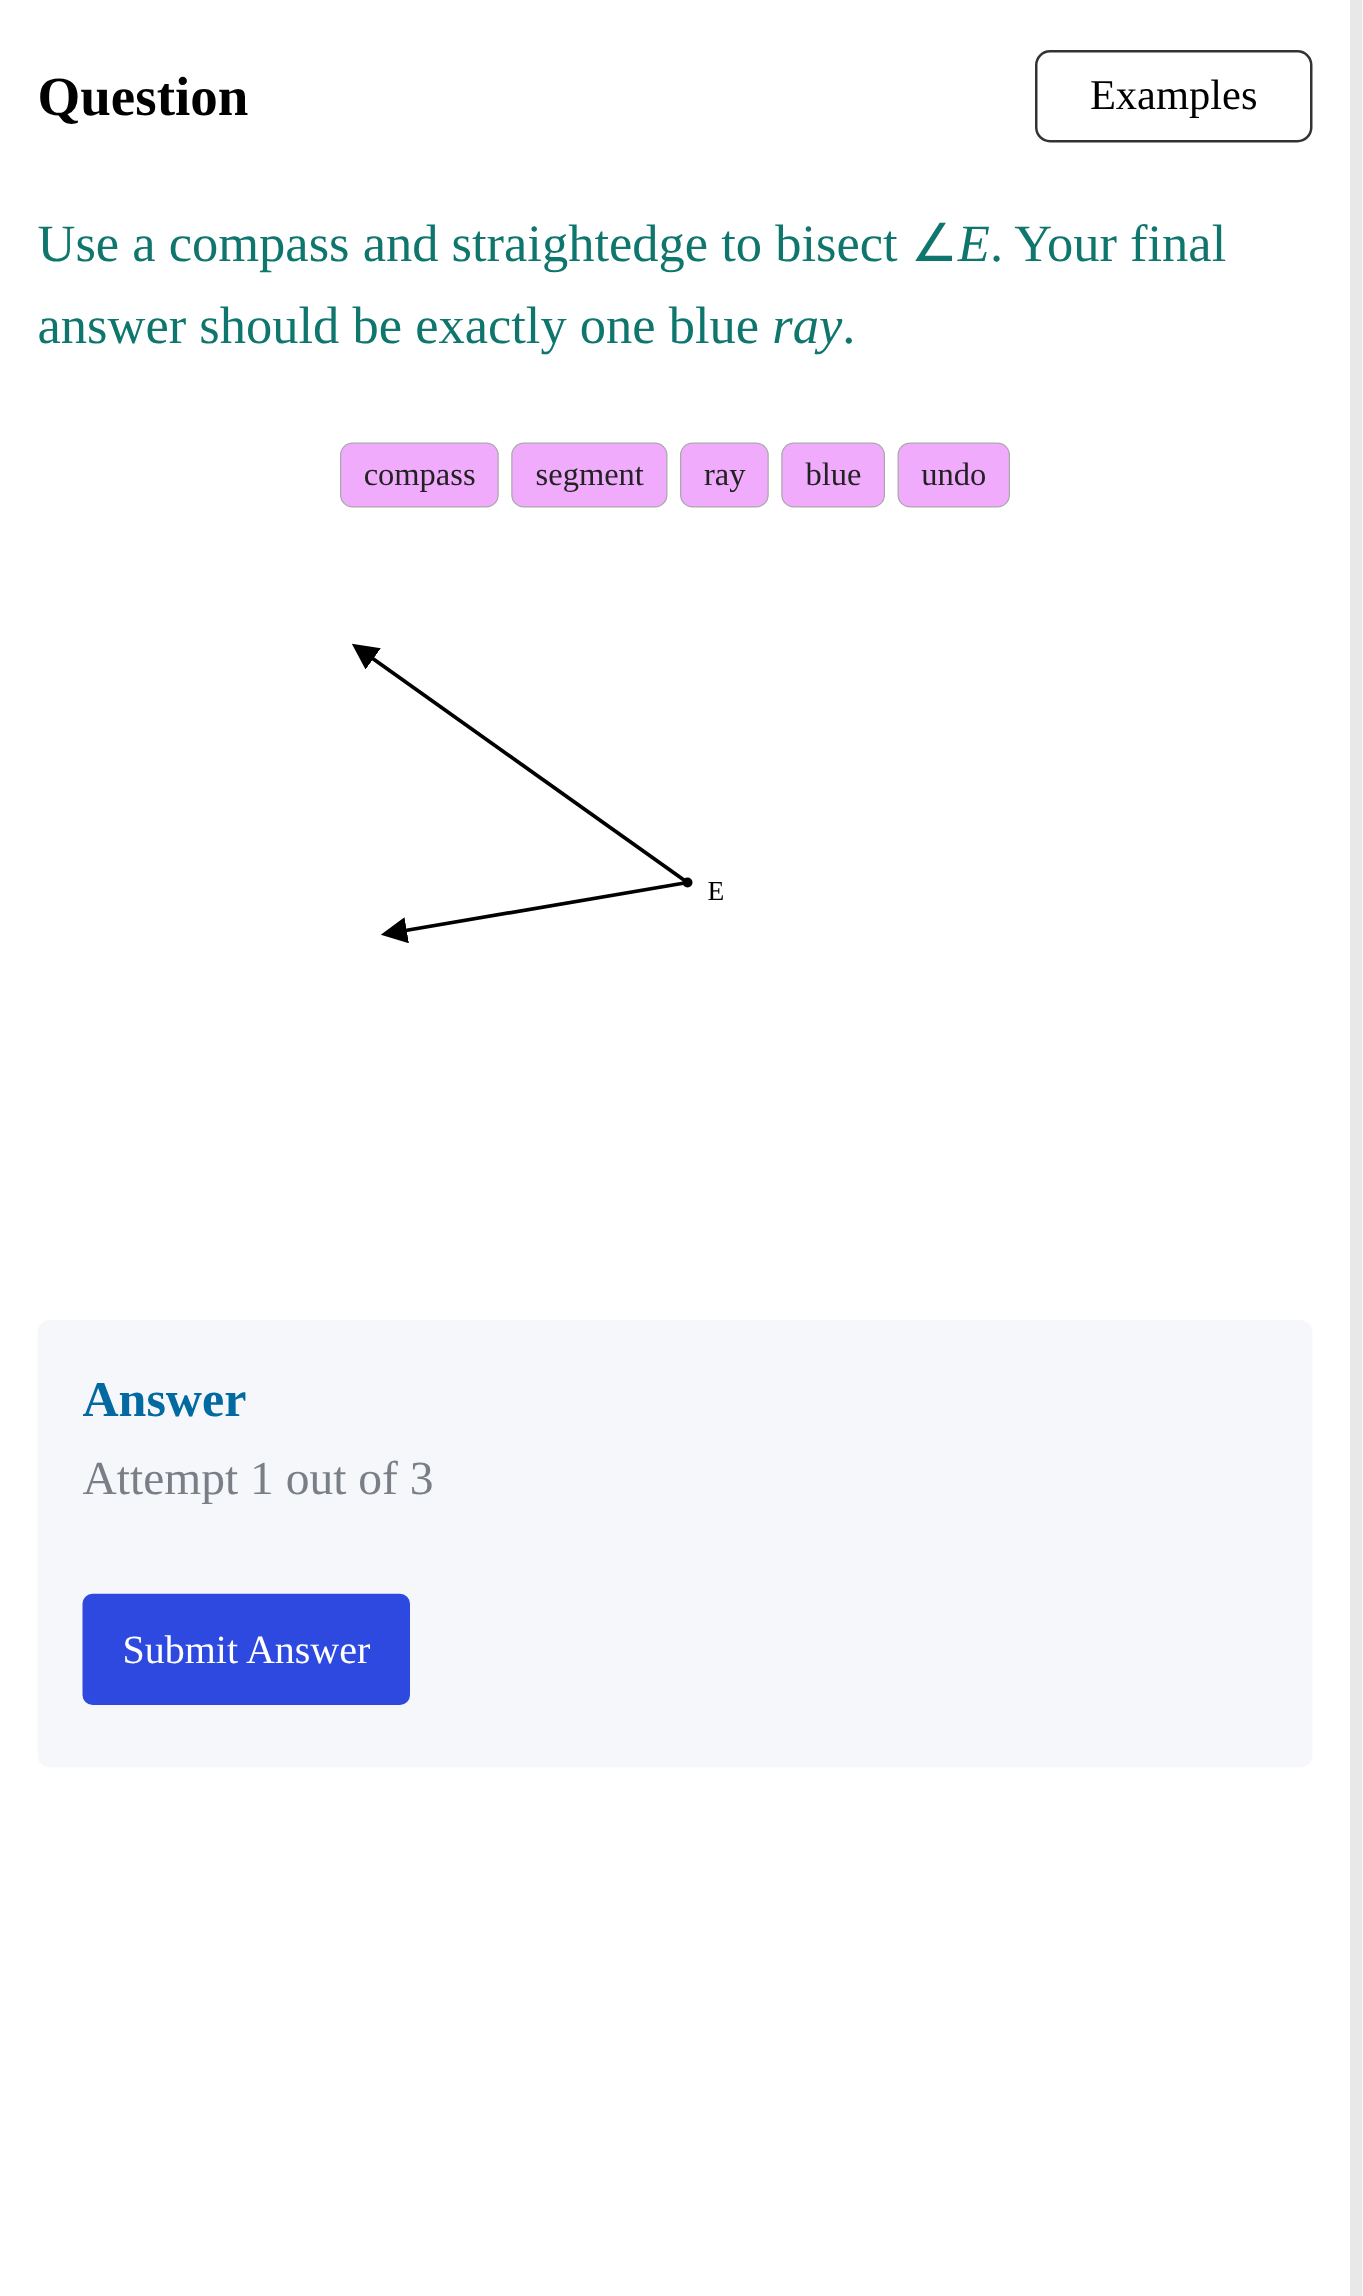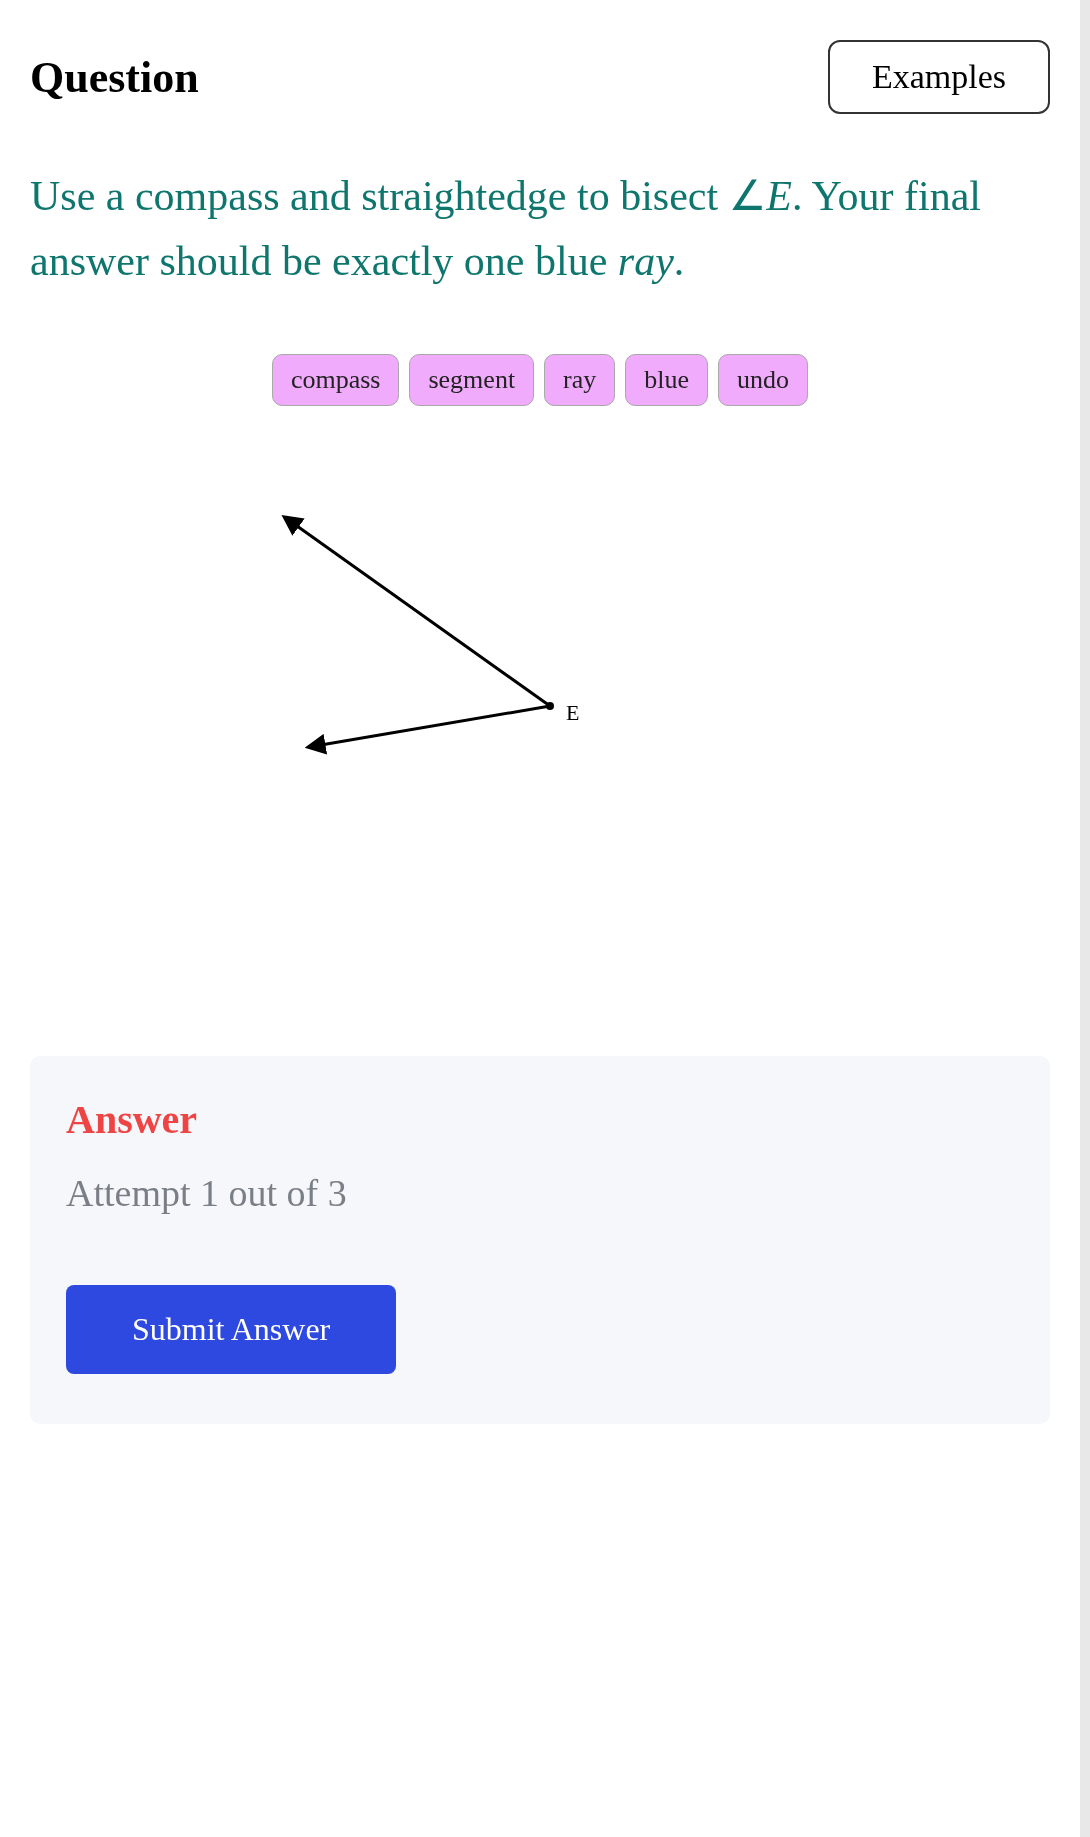--- a/index.html
+++ b/index.html
@@ -80,36 +80,36 @@
     }
     .answer-box {
       background: #f5f7fb;
       border-radius: 10px;
       padding: 40px 36px 50px 36px;
       margin-top: 20px;
     }
     .answer-title {
       font-size: 40px;
       font-weight: bold;
-      color: #ef4444;
-      margin-bottom: 28px;
+      color: #0369a1;
+      margin-bottom: 18px;
     }
     .attempt-text {
       font-size: 38px;
       color: #7a7f87;
       margin-bottom: 70px;
     }
     .submit-btn {
       background: #2e49e0;
       color: #fff;
       border: none;
       border-radius: 8px;
       font-family: Georgia, serif;
       font-size: 32px;
-      padding: 26px 66px;
+      padding: 26px 32px;
       cursor: pointer;
     }
   </style>
 </head>
 <body>
 
 <div class="container">
   <div class="header">
     <div class="question-title">Question</div>
     <button class="examples-btn">Examples</button>

